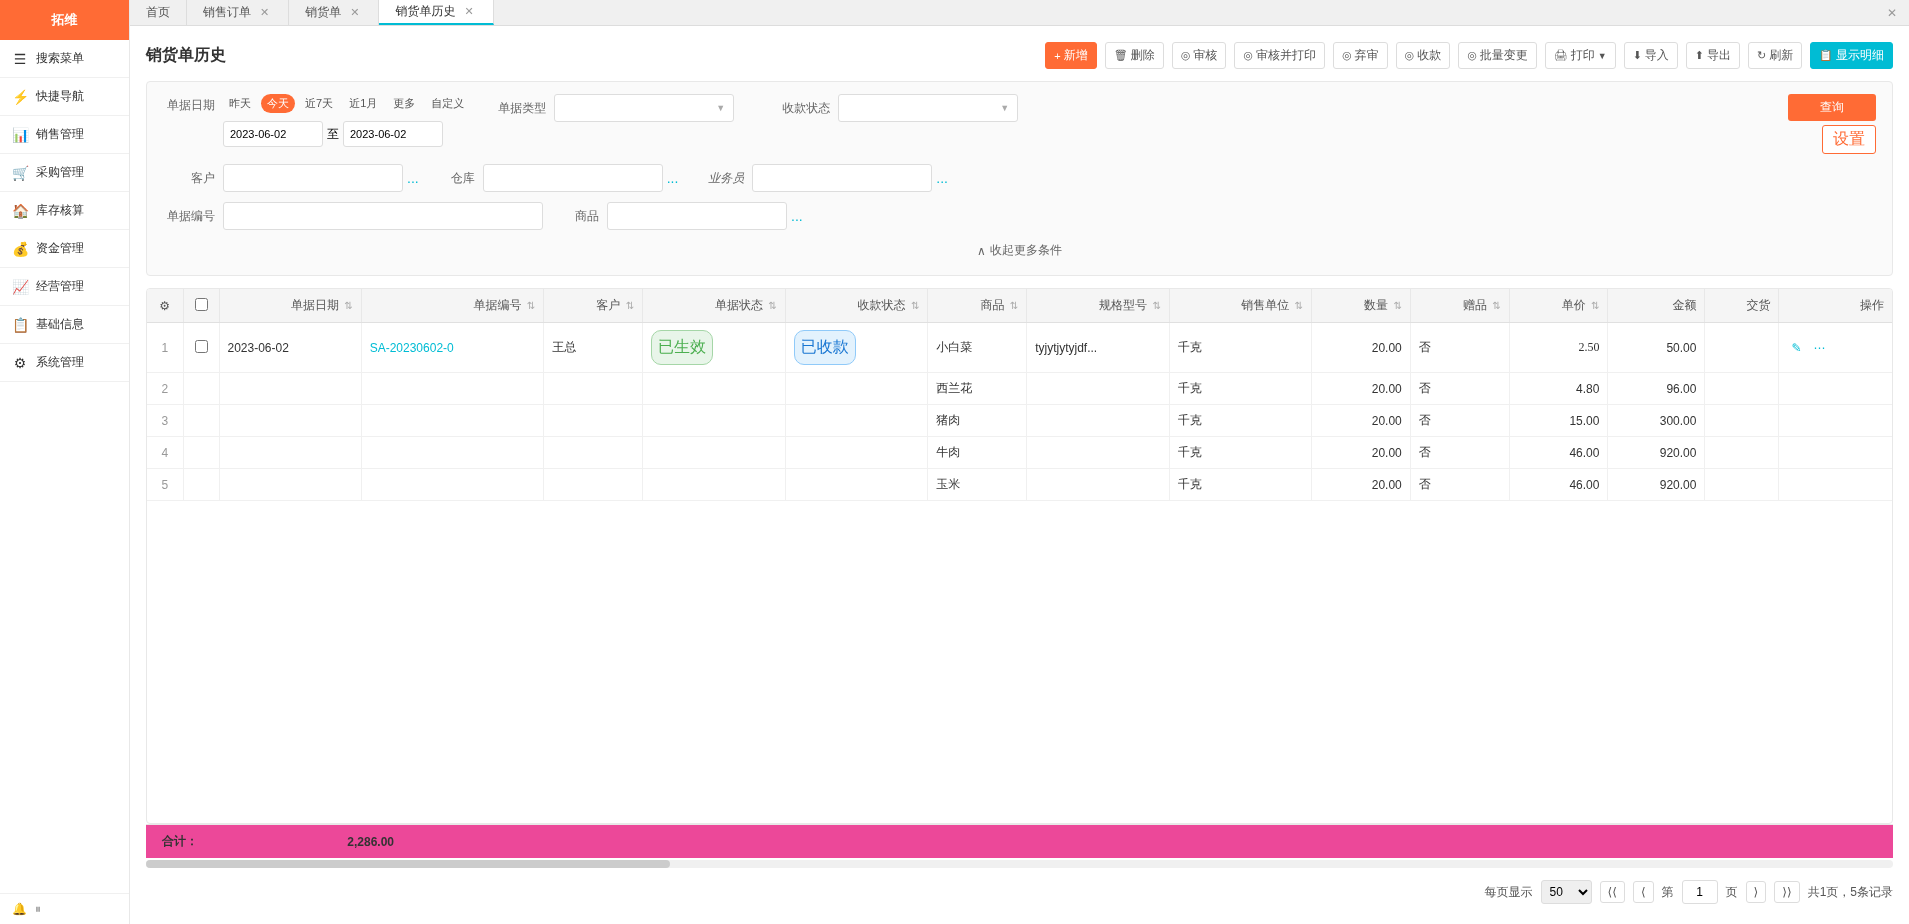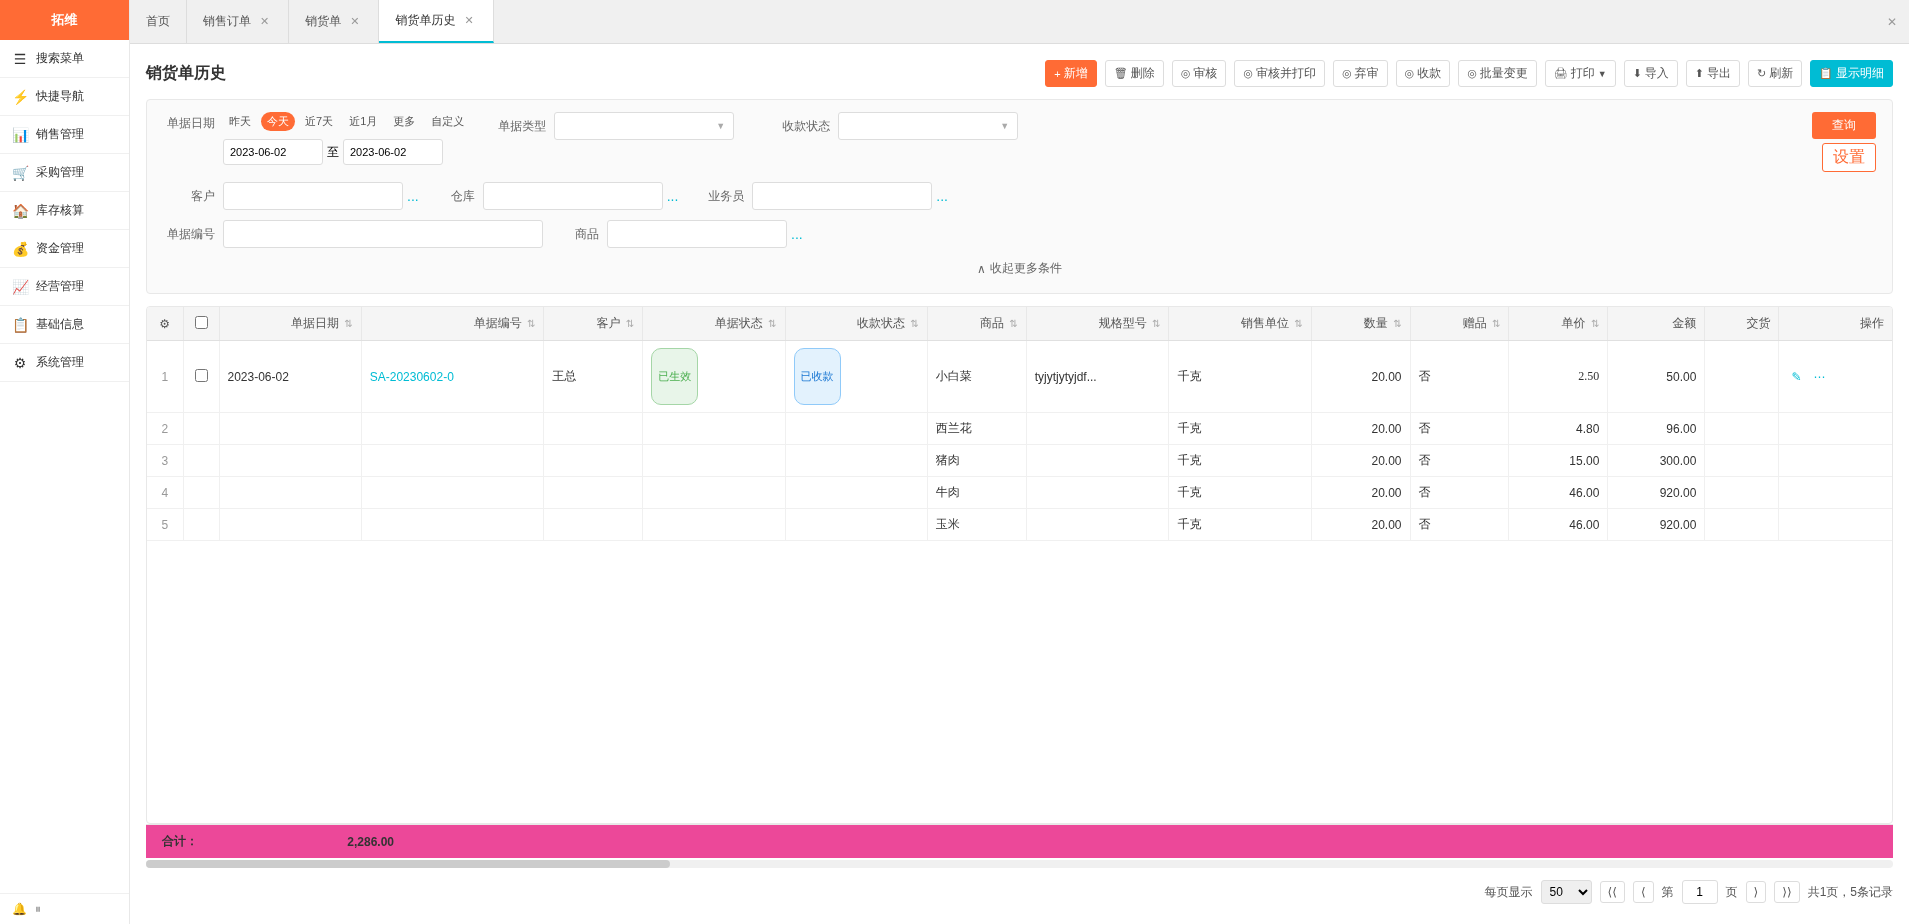--- a/index.html
+++ b/index.html
@@ -50,21 +50,21 @@
       display: flex;
       flex-direction: column;
       overflow: hidden;
     }
 
     
     .tab-bar {
       background: #f0f0f0;
       display: flex;
       align-items: center;
-      height: 44px;
+      height: 26px;
       border-bottom: 1px solid #ddd;
       flex-shrink: 0;
     }
     .tab {
       display: flex;
       align-items: center;
       padding: 0 16px;
       height: 100%;
       cursor: pointer;
       color: #555;
@@ -252,23 +252,23 @@
     tbody tr { border-bottom: 1px solid #f0f0f0; }
     tbody td {
       padding: 7px 8px;
       color: #333;
       border-right: 1px solid #f0f0f0;
       white-space: nowrap;
     }
     tbody td:last-child { border-right: none; }
     .badge {
       display: inline-block;
-      padding: 20px 6px;
+      padding: 6px 6px;
       border-radius: 10px;
-      font-size: 11px;
+      font-size: 16px;
       white-space: nowrap;
     }
     .badge-green { background: #e8f5e9; color: #4caf50; border: 1px solid #a5d6a7; }
     .badge-blue { background: #e3f2fd; color: #1976d2; border: 1px solid #90caf9; }
     .action-btn {
       cursor: pointer;
       color: #00bcd4;
       margin-right: 4px;
       padding: 2px 4px;
       border-radius: 2px;
@@ -322,21 +322,21 @@
       padding: 0 4px;
       outline: none;
     }
 
     
     .query-btn {
       background: #ff6b35;
       color: #fff;
       border: none;
       border-radius: 3px;
-      padding: 5px 20px;
+      padding: 5px 32px;
       cursor: pointer;
       font-size: 12px;
     }
     .set-btn {
       background: #fff;
       color: #ff6b35;
       border: 1px solid #ff6b35;
       border-radius: 3px;
       padding: 3px 10px;
       cursor: pointer;
@@ -522,21 +522,21 @@
         <span class="filter-label" style="min-width:60px;">客户</span>
         <div style="display:flex; align-items:center; margin-right:24px;">
           <input class="filter-input" type="text" style="width: 180px;">
           <span class="filter-dots">...</span>
         </div>
         <span class="filter-label" style="min-width:40px;">仓库</span>
         <div style="display:flex; align-items:center; margin-right:24px;">
           <input class="filter-input" type="text" style="width: 180px;">
           <span class="filter-dots">...</span>
         </div>
-        <span class="filter-label" style="min-width:50px;">业务员</span>
+        <span class="filter-label" style="min-width:50px;font-style:italic;">业务员</span>
         <div style="display:flex; align-items:center;">
           <input class="filter-input" type="text" style="width: 180px;">
           <span class="filter-dots">...</span>
         </div>
       </div>
 
       <div style="display:flex; align-items:center; margin-bottom:8px;">
         <span class="filter-label" style="min-width:60px;">单据编号</span>
         <input class="filter-input" type="text" style="width: 320px; margin-right: 24px;">
         <span class="filter-label" style="min-width:40px;">商品</span>

